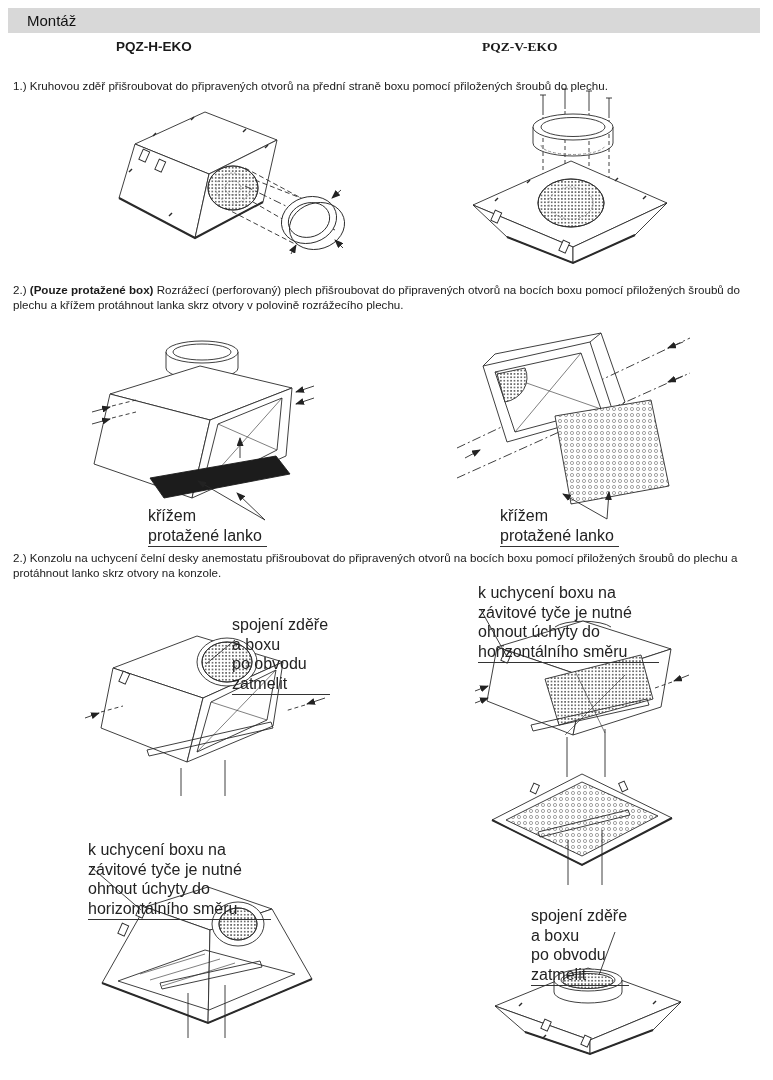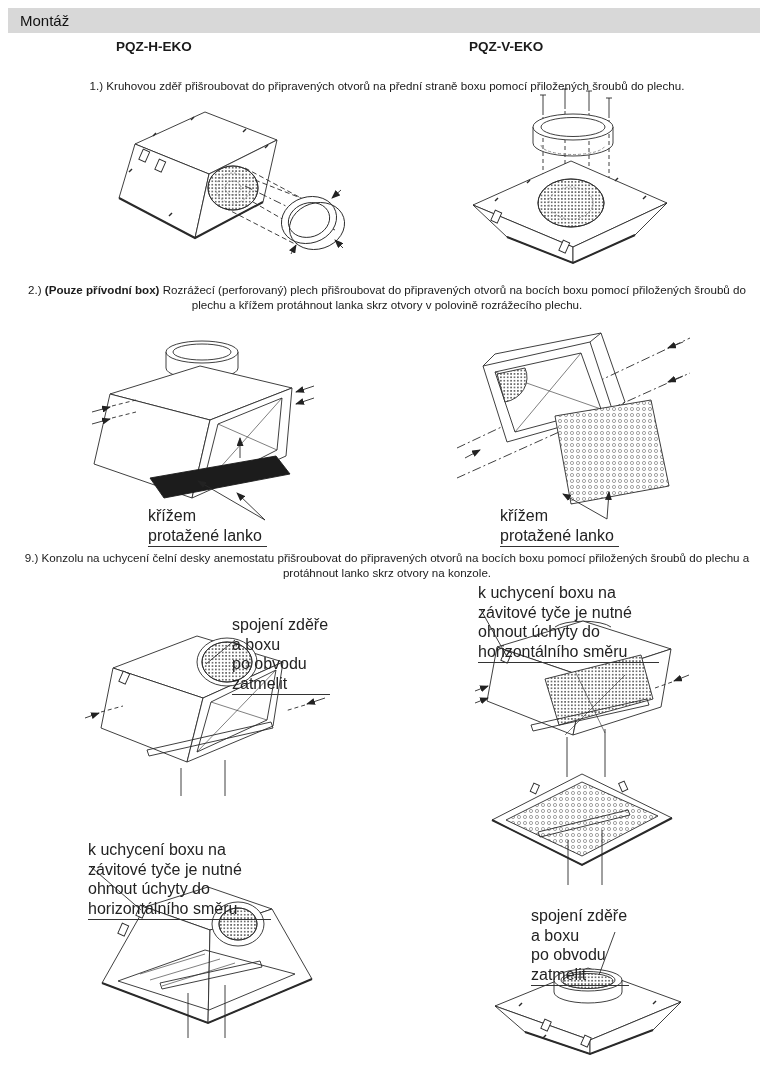--- a/index.html
+++ b/index.html
@@ -1,22 +1,22 @@
 <!DOCTYPE html>
 <html><head>
 <meta charset="utf-8">
 <style>
   html,body{margin:0;padding:0;background:#fff;}
   .page{position:relative;width:773px;height:1080px;background:#fff;
         font-family:"Liberation Sans",sans-serif;color:#1a1a1a;overflow:hidden;}
   .titlebar{position:absolute;left:8px;top:8px;width:752px;height:25px;background:#d8d8d8;
-            font-size:15px;line-height:25px;padding-left:12px;box-sizing:border-box;color:#111;}
+            font-size:15px;line-height:25px;padding-left:19px;box-sizing:border-box;color:#111;}
   .colhead{position:absolute;top:39px;width:200px;text-align:left;font-weight:bold;font-size:13.5px;}
-  .colhead.left{left:116px;} .colhead.right{left:469px;}
-  .step{position:absolute;left:13px;width:748px;font-size:11.6px;line-height:1.32;text-align:center;}
+  .colhead.left{left:116px;} .colhead.right{left:482px;font-family:Liberation Serif, serif;}
+  .step{position:absolute;left:13px;width:748px;font-size:11.6px;line-height:1.32;}
   .step.s1{top:66px;} .step.s2{top:270px;} .step.s3{top:538px;}
   .callout{position:absolute;font-size:16px;line-height:1.22;border-bottom:1px solid #333;
            padding-bottom:1px;color:#222;}
   .co-cross-l{left:148px;top:506px;width:119px;}
   .co-cross-r{left:500px;top:506px;width:119px;}
   .co-seal-1{left:232px;top:615px;width:98px;}
   .co-seal-2{left:531px;top:906px;width:98px;}
   .co-bracket-r{left:478px;top:583px;width:181px;}
   .co-bracket-l{left:88px;top:840px;width:183px;}
   svg.draw{position:absolute;left:0;top:0;}
@@ -262,22 +262,22 @@
   </svg>
 
   <div class="titlebar">
     <span>Montáž</span>
   </div>
 
   <div class="colhead left">PQZ-H-EKO</div>
   <div class="colhead right">PQZ-V-EKO</div>
 
   <p class="step s1">1.) Kruhovou zděř přišroubovat do připravených otvorů na přední straně boxu pomocí přiložených šroubů do plechu.</p>
-  <p class="step s2"><span>2.)</span> <strong>(Pouze přívodní box)</strong> <span>Rozrážecí (perforovaný) plech přišroubovat do připravených otvorů na bocích boxu pomocí přiložených šroubů do plechu a křížem protáhnout lanka skrz otvory v polovině rozrážecího plechu.</span></p>
-  <p class="step s3">9.) Konzolu na uchycení čelní desky anemostatu přišroubovat do připravených otvorů na bocích boxu pomocí přiložených šroubů do plechu a protáhnout lanko skrz otvory na konzole.</p>
+  <p class="step s2"><span>2.)</span> <strong>(Pouze protažené box)</strong> <span>Rozrážecí (perforovaný) plech přišroubovat do připravených otvorů na bocích boxu pomocí přiložených šroubů do plechu a křížem protáhnout lanka skrz otvory v polovině rozrážecího plechu.</span></p>
+  <p class="step s3">2.) Konzolu na uchycení čelní desky anemostatu přišroubovat do připravených otvorů na bocích boxu pomocí přiložených šroubů do plechu a protáhnout lanko skrz otvory na konzole.</p>
 
   <div class="callout co-cross-l">křížem protažené lanko</div>
   <div class="callout co-cross-r">křížem protažené lanko</div>
 
   <div class="callout co-seal-1">
     <div>spojení zděře a boxu</div>
     <div>po obvodu zatmelit</div>
   </div>
 
   <div class="callout co-bracket-r">

